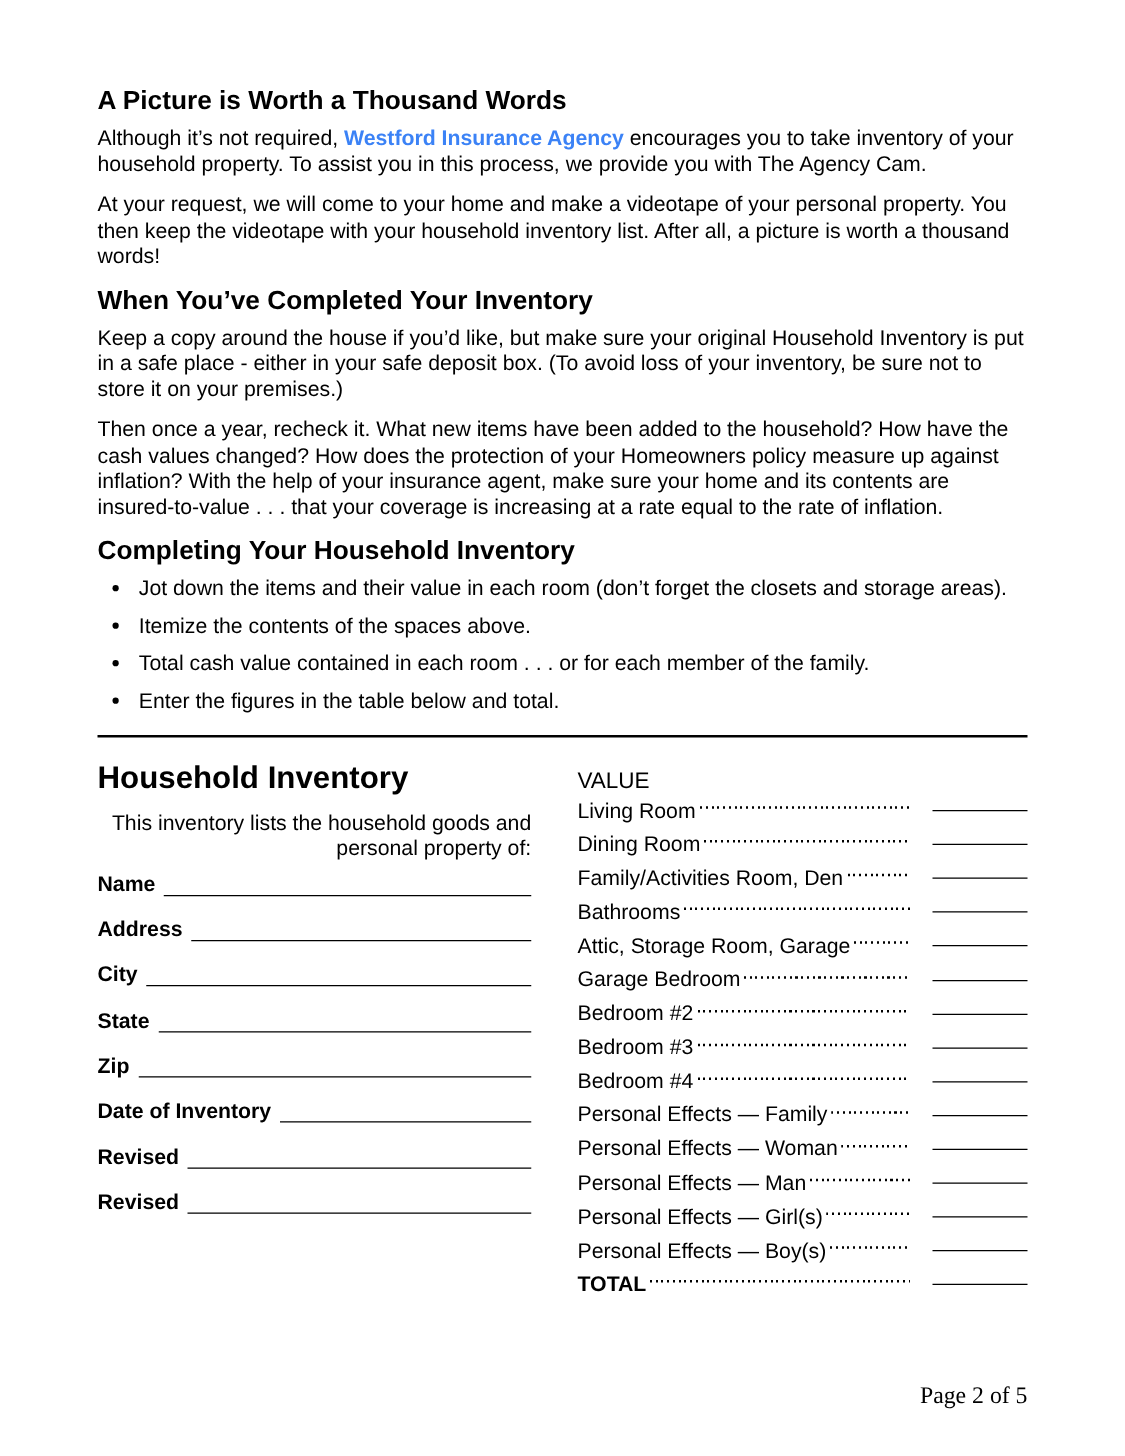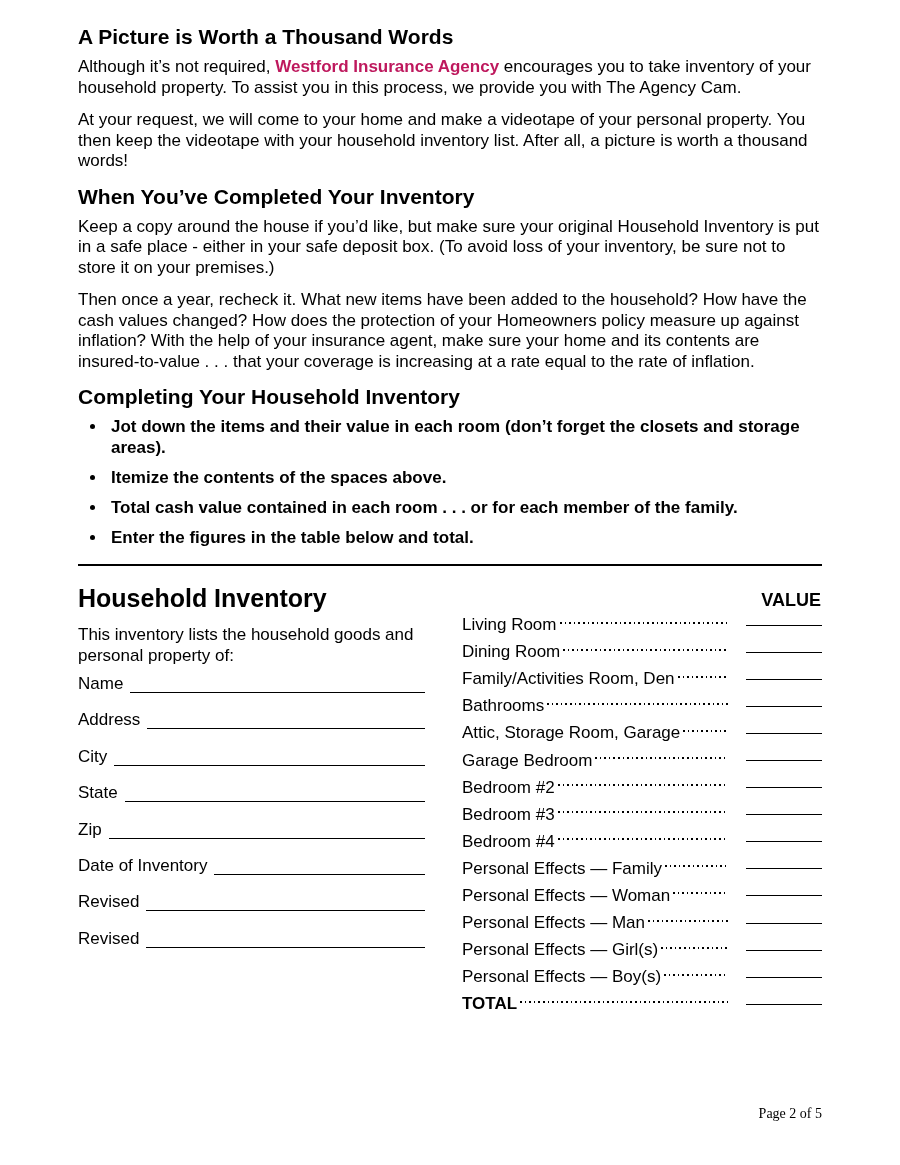--- a/index.html
+++ b/index.html
@@ -7,100 +7,100 @@
   body {
     width: 900px; height: 1165px;
     background: #ffffff;
     color: #000;
     font-family: "Liberation Sans", "DejaVu Sans", sans-serif;
     position: relative;
     overflow: hidden;
   }
   .page {
     position: absolute; inset: 0;
-    padding: 24px 78px 0 78px;
+    padding: 68px 78px 0 78px;
     box-sizing: border-box;
   }
   h2.sec {
     font-size: 21px; line-height: 25px; font-weight: bold;
     margin: 0 0 8px 0;
   }
   h2.sec.mt6 { margin-top: 6px; }
   p.body {
     font-size: 17px; line-height: 20.5px;
     margin: 0 0 12px 0;
   }
   .agency { font-weight: bold; }
   ul.bullets {
     margin: 0; padding: 0 0 0 29px;
     list-style: disc;
   }
   ul.bullets li {
     font-size: 17px; line-height: 20.5px;
     margin: 0 0 9.5px 0;
     padding-left: 4px;
-    font-weight: bold;
   }
   .rule {
     border: none; border-top: 2px solid #000;
     margin: 16px 0 0 0;
   }
   .inv { display: flex; margin-top: 17px; }
   .inv-left { width: 347px; flex: none; }
   .inv-right { width: 360px; flex: none; margin-left: 37px; }
   .inv-title {
     font-size: 25px; line-height: 30px; font-weight: bold;
     margin: 0 0 12px 0;
   }
-  .inv-intro { font-size: 17px; line-height: 20.5px; margin: 0; }
+  .inv-intro { font-size: 17px; line-height: 20.5px; margin: 0; text-align: right; }
   .fields { margin-top: 0; }
   .field {
     display: flex; align-items: flex-end;
     height: 27px; margin-bottom: 9.4px;
     font-size: 17px;
+    font-weight: bold;
   }
   .field-label { white-space: nowrap; line-height: 19px; }
   .field-line {
     flex: 1; height: 1px;
     border-bottom: 1.5px solid #000;
     margin-left: 7px;
   }
   .value-header {
-    font-size: 18px; font-weight: bold; line-height: 22px;
-    text-align: right; margin: 6px 1px 0 0;
+    font-size: 18px; font-weight: normal; line-height: 22px;
+    margin: 6px 1px 0 0;
   }
   .inv-row {
     display: flex; align-items: center;
     height: 27.1px; font-size: 17px;
   }
   .row-label { white-space: nowrap; line-height: 19px; }
   .inv-row.total .row-label { font-weight: bold; }
   .leader {
     flex: 1; height: 2px;
     margin: 0 18px 4px 3px;
     background-image: repeating-linear-gradient(to right, #000 0 1.6px, transparent 1.6px 4.6px);
   }
   .value-line {
     width: 76px; flex: none; height: 1px;
     border-bottom: 1.6px solid #000;
   }
   .footer {
     position: absolute; right: 78px; top: 1106px;
     font-family: "Liberation Serif", "DejaVu Serif", serif;
-    font-size: 14px;
+    font-size: 19px;
   }
 </style>
 </head>
 <body>
 
 <div class="page">
 
   <section>
     <h2 class="sec">A Picture is Worth a Thousand Words</h2>
-    <p class="body"><span>Although it’s not required, </span><span class="agency" style="color: #be185d;">Westford Insurance Agency</span><span> encourages you to take inventory of your household property. To assist you in this process, we provide you with The Agency Cam.</span></p>
+    <p class="body"><span>Although it’s not required, </span><span class="agency" style="color: #3b82f6;">Westford Insurance Agency</span><span> encourages you to take inventory of your household property. To assist you in this process, we provide you with The Agency Cam.</span></p>
     <p class="body">At your request, we will come to your home and make a videotape of your personal property. You then keep the videotape with your household inventory list. After all, a picture is worth a thousand words!</p>
   </section>
 
   <section>
     <h2 class="sec">When You’ve Completed Your Inventory</h2>
     <p class="body">Keep a copy around the house if you’d like, but make sure your original Household Inventory is put in a safe place - either in your safe deposit box. (To avoid loss of your inventory, be sure not to store it on your premises.)</p>
     <p class="body">Then once a year, recheck it. What new items have been added to the household? How have the cash values changed? How does the protection of your Homeowners policy measure up against inflation? With the help of your insurance agent, make sure your home and its contents are insured-to-value . . . that your coverage is increasing at a rate equal to the rate of inflation.</p>
   </section>
 
   <section>

